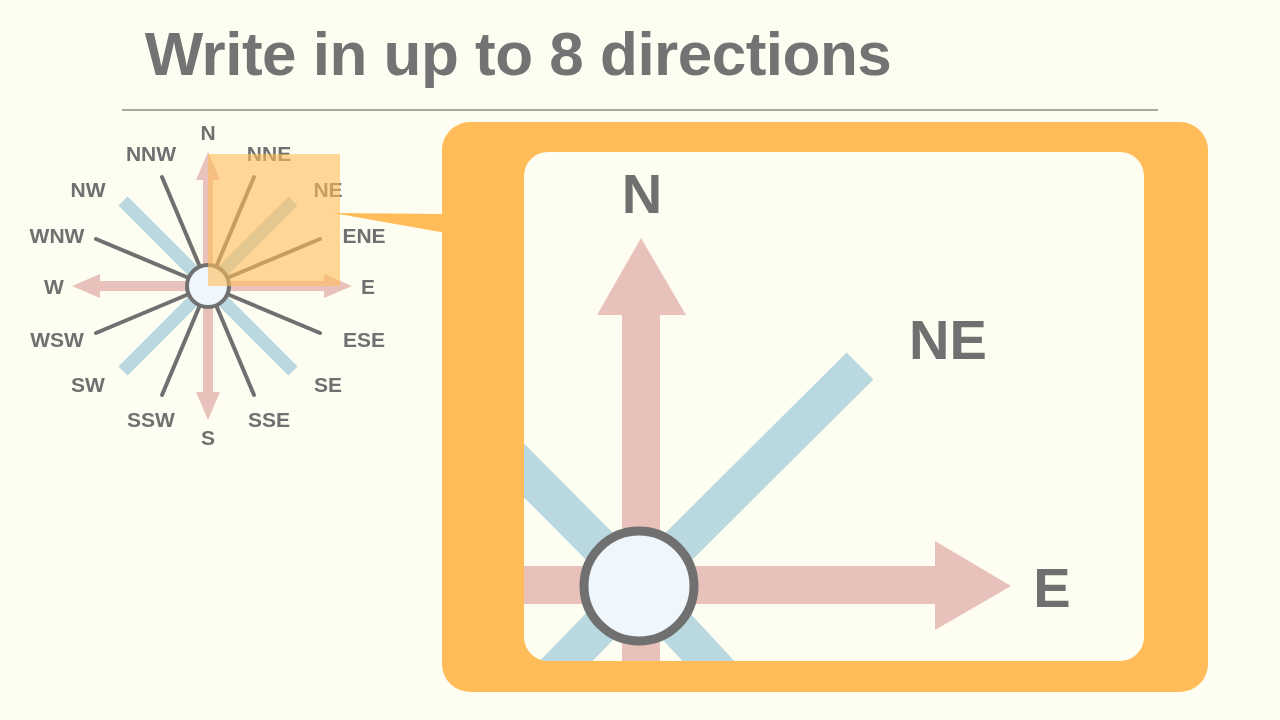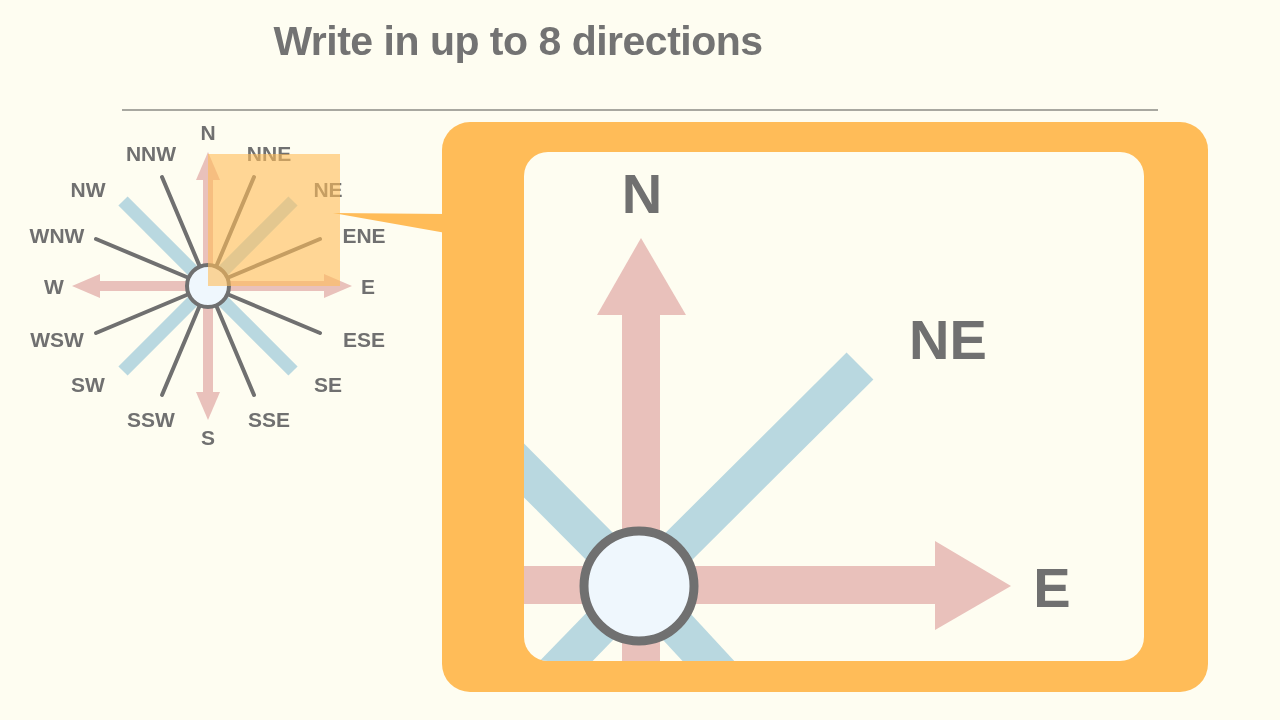--- a/index.html
+++ b/index.html
@@ -1,17 +1,17 @@
 <!DOCTYPE html>
 <html><head>
 <meta charset="utf-8">
 <style>
   html,body{margin:0;padding:0;}
   body{width:1280px;height:720px;background:#fefdf1;overflow:hidden;position:relative;font-family:"Liberation Sans",sans-serif;}
-  .title{position:absolute;left:0;top:18px;width:1036px;text-align:center;font-size:41px;font-weight:bold;color:#737373;letter-spacing:-0.5px;}
+  .title{position:absolute;left:0;top:18px;width:1036px;text-align:center;font-size:62px;font-weight:bold;color:#737373;letter-spacing:-0.5px;}
   .divider{position:absolute;left:122px;top:109px;width:1036px;height:2px;background:#a8a8a0;}
   svg{position:absolute;left:0;top:0;}
   .lbl{font-family:"Liberation Sans",sans-serif;font-weight:bold;fill:#707070;}
 </style>
 </head>
 <body>
 
 <div class="title">Write in up to 8 directions</div>
 <div class="divider"></div>
 

